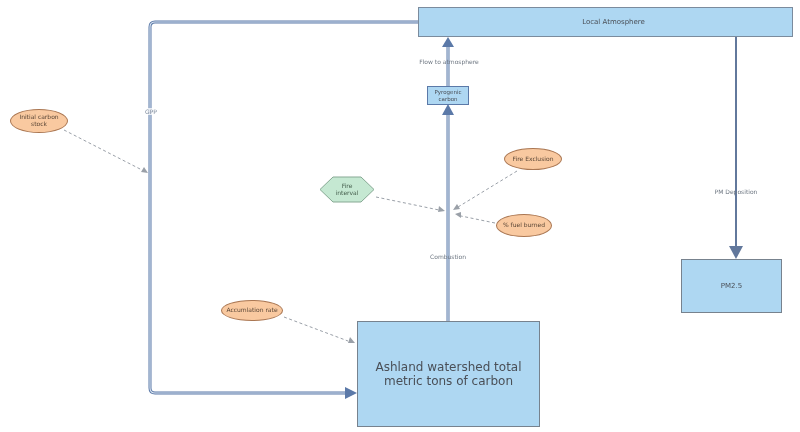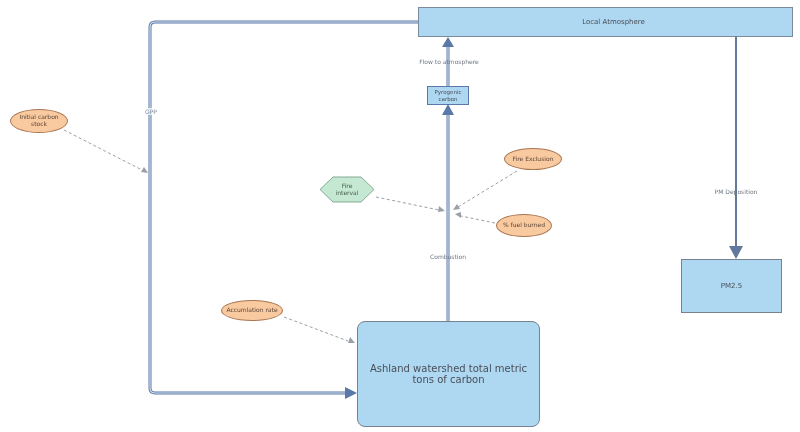--- a/index.html
+++ b/index.html
@@ -64,21 +64,21 @@
   </div>
 
   <div class="node smallbox" style="left:427px;top:86px;width:42px;height:19px;">
     <span style="width:34px;">Pyrogenic carbon</span>
   </div>
 
   <div class="node stock" style="left:681px;top:259px;width:101px;height:54px;border-color:#77828e;">
     <span>PM2.5</span>
   </div>
 
-  <div class="node stock" style="left:357px;top:321px;width:183px;height:106px;border-color:#77828e;font-size:10px;border-radius:8px;">
+  <div class="node stock" style="left:357px;top:321px;width:183px;height:106px;border-color:#77828e;font-size:12px;">
     <span style="width:160px;">Ashland watershed total metric tons of carbon</span>
   </div>
 
   <div class="node variable" style="left:10px;top:109px;width:58px;height:24px;">
     <span style="width:44px;">Initial carbon stock</span>
   </div>
 
   <div class="node variable" style="left:504px;top:148px;width:58px;height:22px;">
     <span>Fire Exclusion</span>
   </div>

